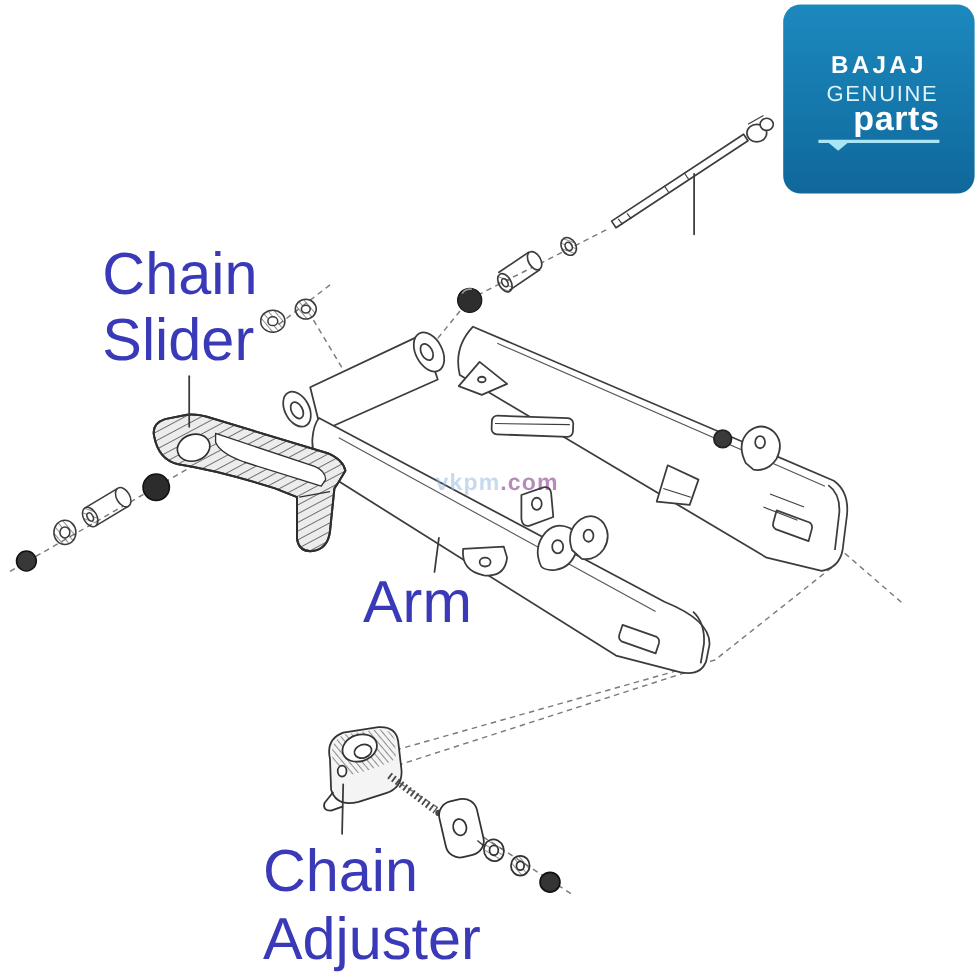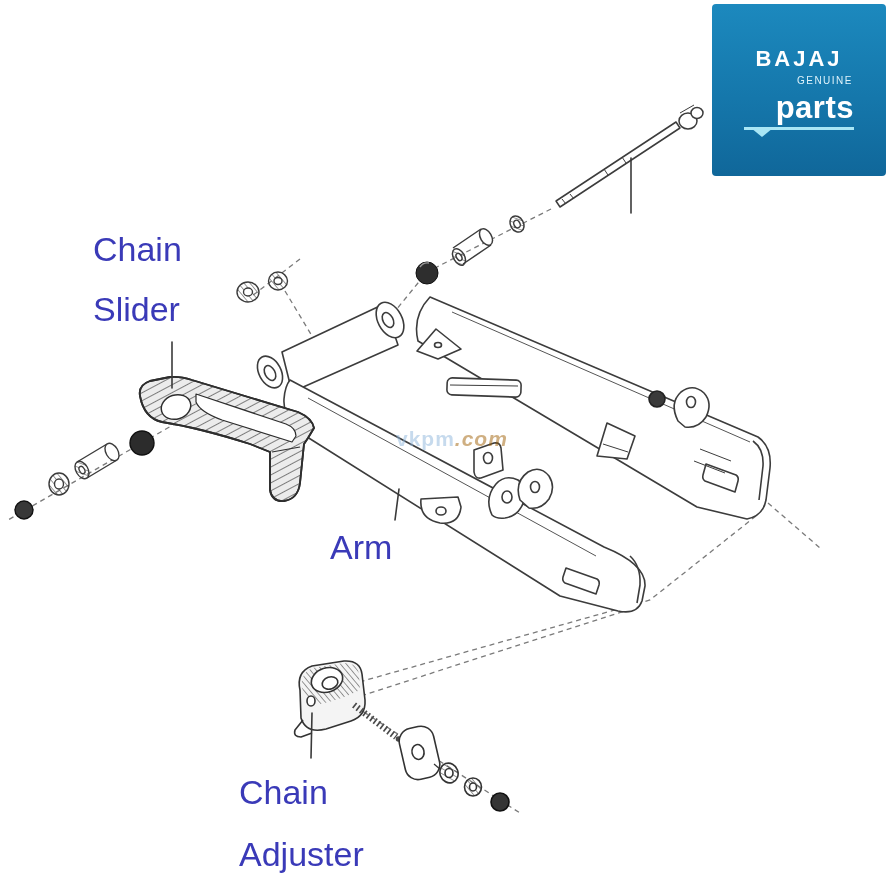--- a/index.html
+++ b/index.html
@@ -1,33 +1,33 @@
 <!DOCTYPE html>
 <html><head>
 <meta charset="utf-8">
 <style>
   html,body{margin:0;padding:0;background:#fff;}
   #stage{position:relative;width:890px;height:890px;background:#ffffff;overflow:hidden;
          font-family:"Liberation Sans", sans-serif;}
   #artwork{position:absolute;left:0;top:0;width:890px;height:890px;}
-  .label{position:absolute;color:#3A3AB8;font-size:34px;line-height:60px;white-space:nowrap;}
+  .label{position:absolute;color:#3A3AB8;font-size:54px;line-height:60px;white-space:nowrap;}
   .lbl-chain-slider{left:93px;top:219px;}
   .lbl-shaft{left:602px;top:217px;}
   .lbl-swing-arm{left:330px;top:516px;line-height:62px;}
   .lbl-chain-adjuster{left:239px;top:761px;line-height:62px;}
   .watermark{position:absolute;left:396px;top:427px;font-size:21px;font-weight:bold;
              letter-spacing:1px;opacity:.5;white-space:nowrap;}
   .watermark .wm-name{color:#8FB6DC;}
-  .watermark .wm-tld{color:#a16207;font-style:italic;}
+  .watermark .wm-tld{color:#701a75;}
   
-  .logo{position:absolute;left:712px;top:4px;width:174px;height:172px;border-radius:4px;
+  .logo{position:absolute;left:712px;top:4px;width:174px;height:172px;border-radius:16px;
         background:linear-gradient(180deg,#1C89BE 0%,#1577AB 55%,#10679A 100%);}
   .logo-brand{position:absolute;top:42px;left:0;right:0;text-align:center;color:#FFFFFF;
               font-size:22px;font-weight:bold;letter-spacing:3px;}
-  .logo-genuine{position:absolute;top:71px;right:33px;color:#DFF3FB;font-size:10px;
+  .logo-genuine{position:absolute;top:71px;right:33px;color:#DFF3FB;font-size:20px;
                 letter-spacing:1.5px;font-weight:normal;}
   .logo-parts{position:absolute;top:86px;right:32px;color:#FFFFFF;font-size:31px;
               font-weight:bold;letter-spacing:.5px;}
   .logo-underline{position:absolute;top:121px;right:31px;width:112px;height:13px;}
 </style>
 </head>
 <body>
 
 <div id="stage">
 

